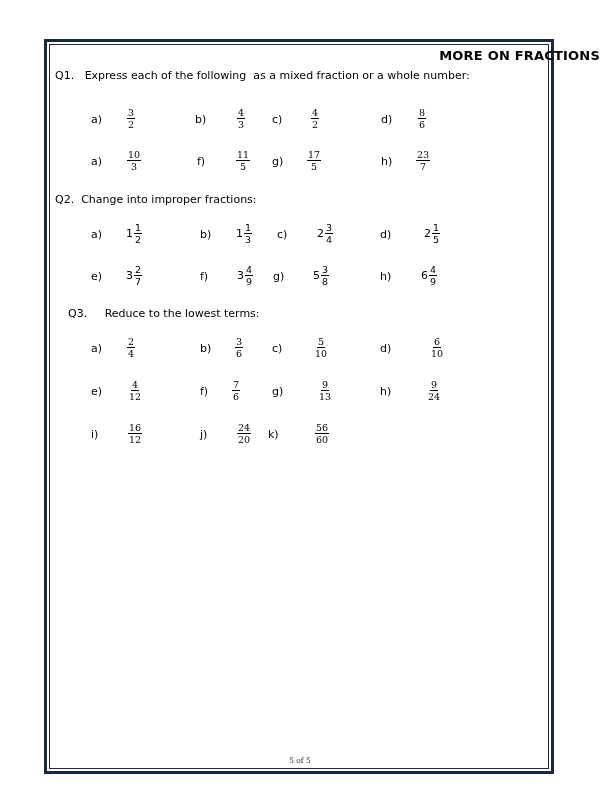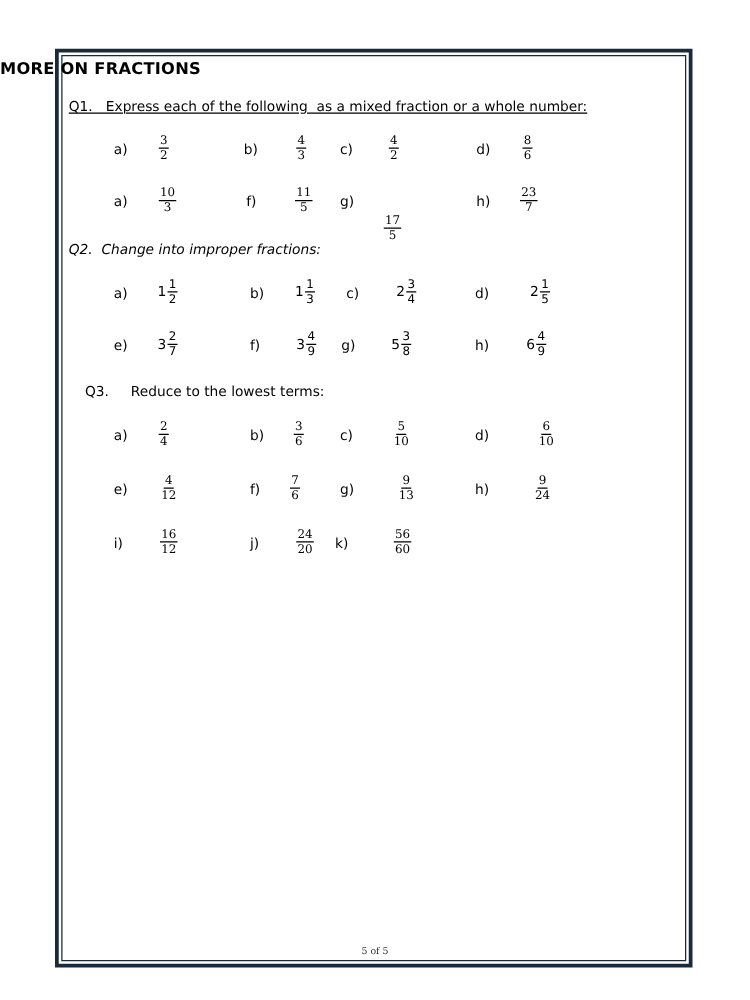--- a/index.html
+++ b/index.html
@@ -1,39 +1,39 @@
 <!DOCTYPE html>
 <html><head>
 <meta charset="utf-8">
 <style>
   html, body { margin:0; padding:0; background:#ffffff; }
   body { width:600px; height:800px; position:relative; overflow:hidden; font-family:"DejaVu Sans", sans-serif; color:#000; }
   .frame-outer { position:absolute; left:44px; top:39px; width:510px; height:735px; border:3px solid #1b2a3a; box-sizing:border-box; }
   .frame-inner { position:absolute; left:49px; top:44px; width:500px; height:725px; border:1px solid #1b2a3a; box-sizing:border-box; }
-  .title { position:absolute; left:0; width:600px; top:48px; text-align:left; font-weight:bold; font-size:13px; letter-spacing:0.2px; }
+  .title { position:absolute; left:0; width:600px; top:48px; text-align:right; font-weight:bold; font-size:13px; letter-spacing:0.2px; }
   .q { position:absolute; left:55px; font-size:11px; white-space:pre; }
   .lbl { position:absolute; font-size:11px; }
   .frac { position:absolute; font-family:"DejaVu Serif", serif; font-size:9.5px; text-align:center; display:inline-flex; flex-direction:column; align-items:center; line-height:11px; }
   .frac .num { padding:0 1px; border-bottom:1px solid #000; }
   .frac .den { padding:0 1px; }
   .mixed { position:absolute; display:flex; align-items:center; font-size:11px; }
   .mixed .whole { margin-right:1px; }
   .mixed .f { display:inline-flex; flex-direction:column; align-items:center; font-size:9.5px; line-height:11px; }
   .mixed .f .num { border-bottom:1px solid #000; padding:0 1px; }
   .footer { position:absolute; left:0; width:600px; top:756px; text-align:center; font-family:"DejaVu Serif", serif; font-size:7.5px; color:#333; }
 </style>
 </head>
 <body>
 
 <div class="frame-outer"></div>
 <div class="frame-inner"></div>
 
 <div class="title">MORE ON  FRACTIONS</div>
 
-<div class="q" style="top:79px;text-decoration:underline;">Q1.   Express each of the following  as a mixed fraction or a whole number:</div>
+<div class="q" style="top:69px;">Q1.   Express each of the following  as a mixed fraction or a whole number:</div>
 
 <div class="lbl" style="left:91px;top:113px;">a)</div>
 <div class="frac" style="left:127px;top:107px;">
     <span class="num">3</span>
     <span class="den">2</span>
   </div>
 <div class="lbl" style="left:195px;top:113px;">b)</div>
 <div class="frac" style="left:237px;top:107px;">
     <span class="num">4</span>
     <span class="den">3</span>
@@ -53,31 +53,31 @@
 <div class="frac" style="left:127px;top:149px;">
     <span class="num">10</span>
     <span class="den">3</span>
   </div>
 <div class="lbl" style="left:197px;top:155px;">f)</div>
 <div class="frac" style="left:236px;top:149px;">
     <span class="num">11</span>
     <span class="den">5</span>
   </div>
 <div class="lbl" style="left:272px;top:155px;">g)</div>
-<div class="frac" style="left:307px;top:149px;margin-top:22px;">
+<div class="frac" style="left:307px;top:149px;">
     <span class="num">17</span>
     <span class="den">5</span>
   </div>
 <div class="lbl" style="left:381px;top:155px;">h)</div>
 <div class="frac" style="left:416px;top:149px;">
     <span class="num">23</span>
     <span class="den">7</span>
   </div>
 
-<div class="q" style="top:193px;font-style:italic;">Q2.  Change into improper fractions:</div>
+<div class="q" style="top:193px;">Q2.  Change into improper fractions:</div>
 
 <div class="lbl" style="left:91px;top:228px;">a)</div>
 <div class="mixed" style="left:126px;top:222px;">
     <span class="whole">1</span>
     <span class="f">
       <span class="num">1</span>
       <span class="den">2</span>
     </span>
   </div>
 <div class="lbl" style="left:200px;top:228px;">b)</div>

